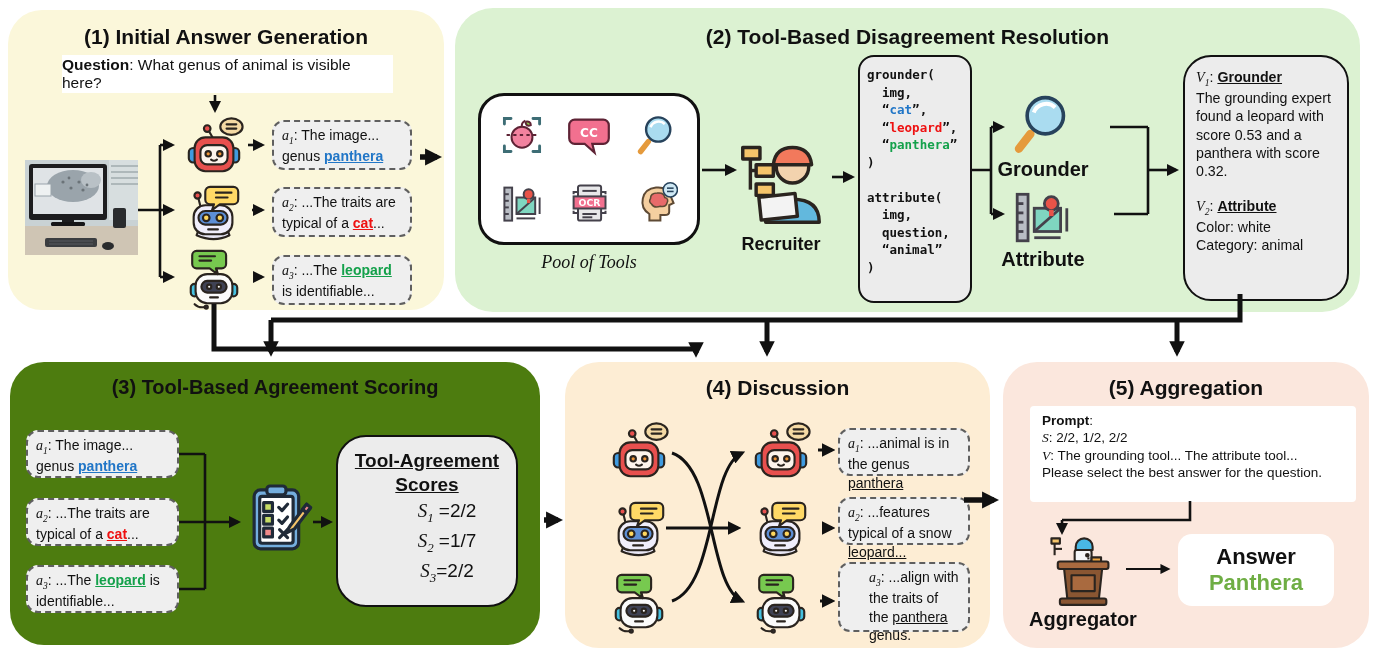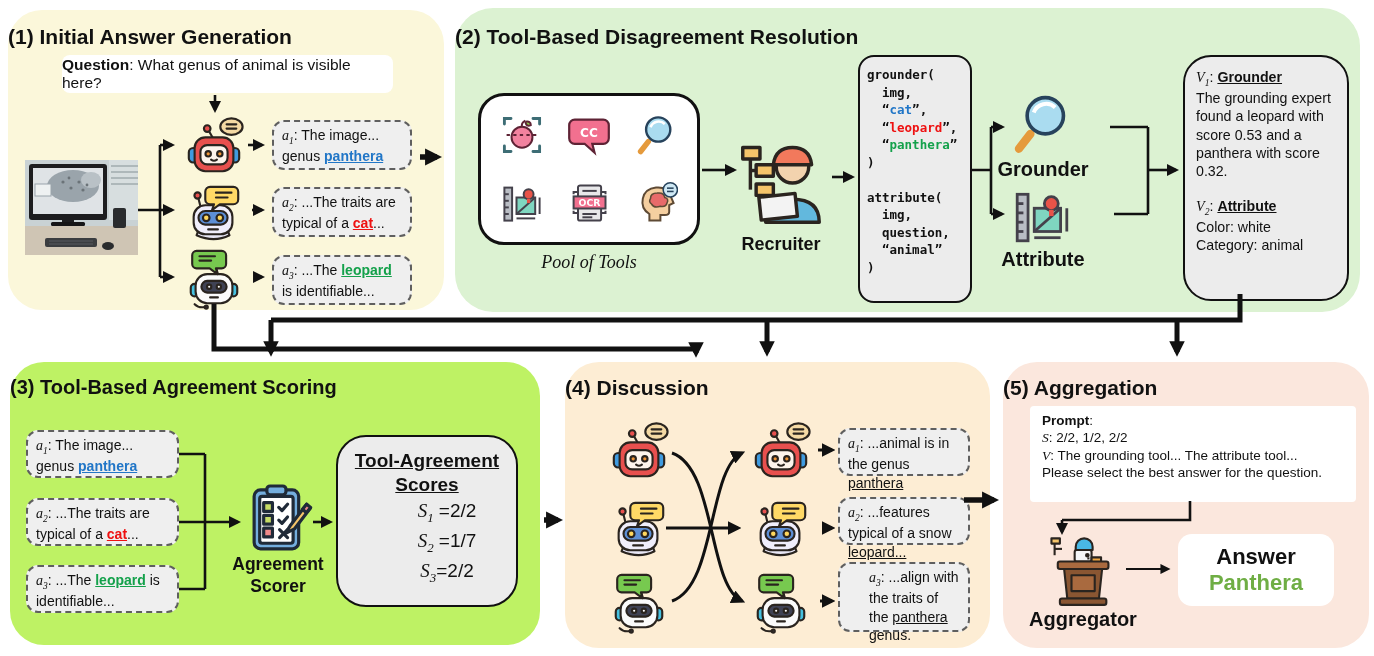--- a/index.html
+++ b/index.html
@@ -1,21 +1,21 @@
 <!DOCTYPE html>
 <html><head>
 <meta charset="utf-8">
 <style>
   html,body{margin:0;padding:0;background:#fff;}
   #canvas{position:relative;width:1374px;height:656px;background:#fff;overflow:hidden;
           font-family:"Liberation Sans",sans-serif;color:#111;}
   .panel{position:absolute;border-radius:34px;}
   .abs{position:absolute;}
-  .ptitle{position:absolute;left:0;width:100%;text-align:left;font-weight:700;font-size:21px;color:#111;}
-  .whitebox{background:#fff;border-radius:8px;}
+  .ptitle{position:absolute;left:0;width:100%;text-align:center;font-weight:700;font-size:21px;color:#111;}
+  .whitebox{background:#fff;border-radius:0;}
   .graybox{background:#ececec;border:2.5px solid #111;box-sizing:border-box;}
   .dashbox{background:#efefef;border:2.5px dashed #5f5f5f;border-radius:12px;
            font-size:14px;padding:4px 8px;color:#111;line-height:1.32;box-sizing:border-box;}
   .mathv{font-family:"Liberation Serif",serif;font-style:italic;}
   sub.ms{font-family:"Liberation Serif",serif;font-style:italic;font-size:0.68em;}
   .hl-blue{color:#2176c7;text-decoration:underline;font-weight:700;}
   .hl-red{color:#ee1111;text-decoration:underline;font-weight:700;}
   .hl-green{color:#14a14b;text-decoration:underline;font-weight:700;}
   .hl-black{color:#111;text-decoration:underline;}
   .c-blue{color:#2176c7;}
@@ -316,38 +316,34 @@
     <div class="abs graybox vtext" style="left:728px;top:47px;width:166px;height:246px;border-radius:28px;padding:11px 11px;">
       <div><span class="mathv">V</span><sub class="ms">1</sub><span>: </span><span class="u">Grounder</span></div>
       <div>The grounding expert found a leopard with score 0.53 and a panthera with score 0.32.</div>
       <div style="height:17px;"></div>
       <div><span class="mathv">V</span><sub class="ms">2</sub><span>: </span><span class="u">Attribute</span></div>
       <div>Color: white</div>
       <div>Category: animal</div>
     </div>
   </div>
 
-  <div class="panel" style="left:10px;top:362px;width:530px;height:283px;background:#bef264;">
+  <div class="panel" style="left:10px;top:362px;width:530px;height:283px;background:#4d7c0f;">
     <div class="ptitle" style="top:14px;font-size:20px;">(3) Tool-Based Agreement Scoring</div>
     <div class="abs dashbox" style="left:16px;top:68px;width:153px;height:48px;">
       <span class="mathv">a</span><sub class="ms">1</sub><span>: The image... genus </span><span class="hl-blue">panthera</span><span></span>
     </div>
     <div class="abs dashbox" style="left:16px;top:136px;width:153px;height:48px;">
       <span class="mathv">a</span><sub class="ms">2</sub><span>: ...The traits are typical of a </span><span class="hl-red">cat</span><span>...</span>
     </div>
     <div class="abs dashbox" style="left:16px;top:203px;width:153px;height:48px;">
       <span class="mathv">a</span><sub class="ms">3</sub><span>: ...The </span><span class="hl-green">leopard</span><span> is identifiable...</span>
     </div>
     <svg class="abs" style="left:233px;top:120px;" width="70" height="70" viewBox="0 0 44 44">
         <use href="#sym-scorer"></use>
       </svg>
-    <div class="iconlabel" style="left:193px;top:192px;width:150px;font-size:17.5px;line-height:1.25;">
-      <div>Agreement</div>
-        <div>Scorer</div>
-    </div>
     <div class="abs graybox" style="left:326px;top:73px;width:182px;height:172px;border-radius:30px;text-align:center;padding-top:12px;">
       <div class="scorehead">
         <div>Tool-Agreement</div>
           <div>Scores</div>
       </div>
       <div class="srow"><span class="mathv">S</span><sub class="ms">1</sub><span> =2/2</span></div>
       <div class="srow"><span class="mathv">S</span><sub class="ms">2</sub><span> =1/7</span></div>
       <div class="srow"><span class="mathv">S</span><sub class="ms">3</sub><span>=2/2</span></div>
     </div>
   </div>

